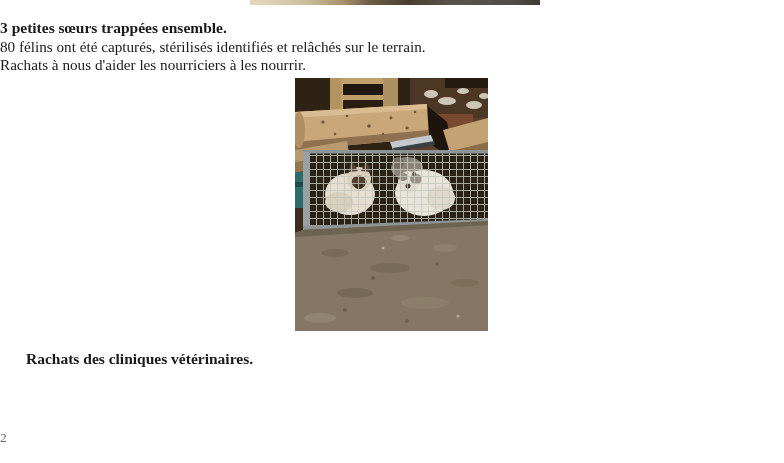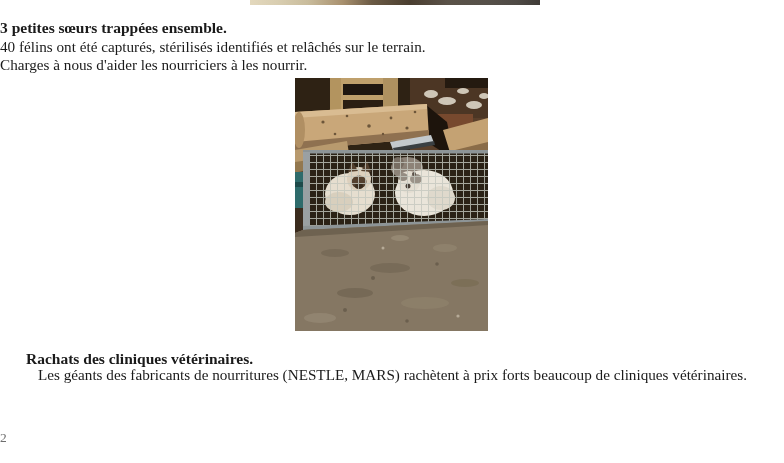--- a/index.html
+++ b/index.html
@@ -45,22 +45,22 @@
     font-size:13.5px;
     color:#6e6e6e;
   }
 </style>
 </head>
 <body>
 
 <div class="abs strip"></div>
 
 <div class="abs center h-bold" style="top:19px;">3 petites sœurs trappées ensemble.</div>
-<div class="abs center body-line" style="top:38px;">40 félins ont été capturés, stérilisés identifiés et relâchés sur le terrain.</div>
-<div class="abs center body-line" style="top:56px;">Charges à nous d'aider les nourriciers à les nourrir.</div>
+<div class="abs center body-line" style="top:38px;">80 félins ont été capturés, stérilisés identifiés et relâchés sur le terrain.</div>
+<div class="abs center body-line" style="top:56px;">Rachats à nous d'aider les nourriciers à les nourrir.</div>
 
 <div class="abs photo-frame">
   <svg width="193" height="253" viewBox="0 0 193 253" xmlns="http://www.w3.org/2000/svg">
     <defs>
       <pattern id="mesh" width="7" height="7" patternUnits="userSpaceOnUse">
         <path d="M0 .5 H7 M.5 0 V7" stroke="#c4c7be" stroke-width="1" fill="none"></path>
       </pattern>
     </defs>
 
     <rect x="0" y="0" width="193" height="253" fill="#3b2c1e"></rect>
@@ -161,16 +161,15 @@
       <circle cx="50" cy="232" r="2" fill="#574d3e"></circle>
       <circle cx="112" cy="243" r="1.8" fill="#574d3e"></circle>
       <circle cx="88" cy="170" r="1.5" fill="#ded5c2"></circle>
       <circle cx="163" cy="238" r="1.6" fill="#ded5c2"></circle>
     </g>
   </svg>
 </div>
 
 <div class="abs center h-bold" style="top:350px;padding-left:26px;">Rachats des cliniques vétérinaires.</div>
 <div class="abs para-block">
-  <p>Les géants des fabricants de nourritures (NESTLE, MARS) rachètent à prix forts beaucoup de cliniques vétérinaires.</p>
 </div>
 
 <div class="abs center page-num">2</div>
 
 </body></html>

